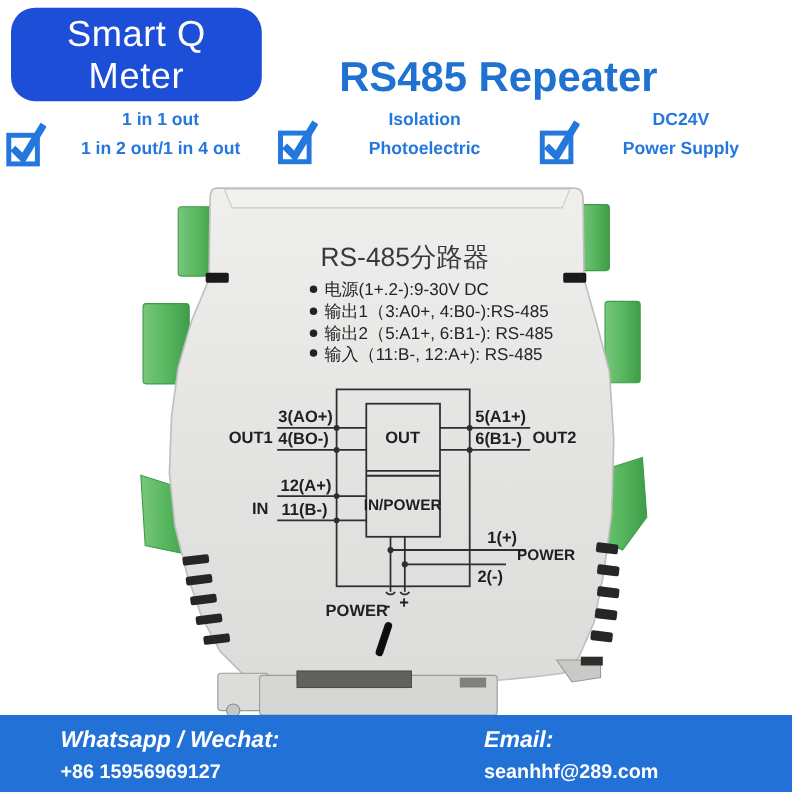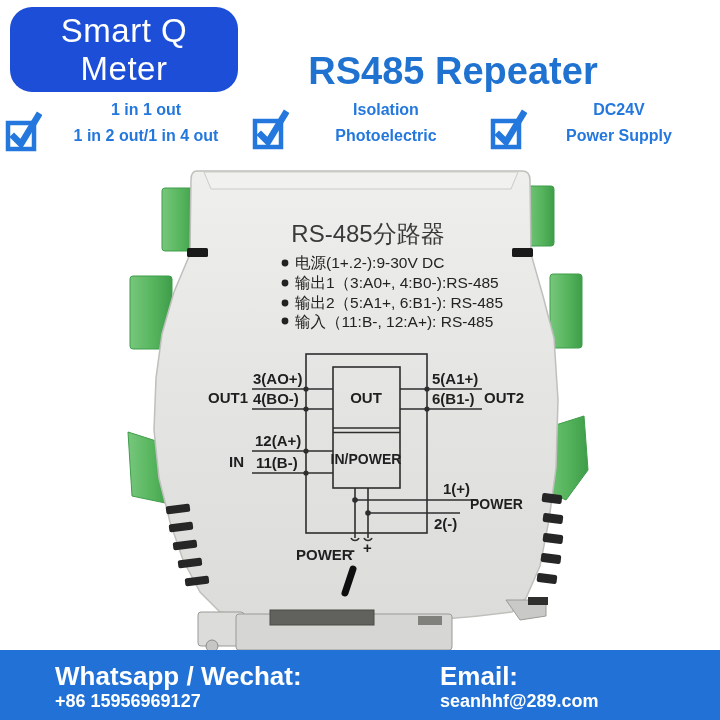--- a/index.html
+++ b/index.html
@@ -21,21 +21,21 @@
   .feature-text{
     position:absolute;color:#2478dd;font-weight:700;font-size:16px;line-height:26px;
     text-align:center;white-space:nowrap;
   }
   .checkbox{position:absolute;width:38px;height:42px;}
   
   .footer{
     position:absolute;left:0;top:650px;width:720px;height:70px;background:#2171d7;color:#fff;
   }
   .footer .cell{position:absolute;font-weight:700;white-space:nowrap;}
-  .f-line1{font-size:26px;}
+  .f-line1{font-size:21px;font-style:italic;}
   .f-line2{font-size:18px;}
   
   .device-svg{position:absolute;left:0;top:0;width:720px;height:720px;}
   .device-svg text{font-family:"Liberation Sans","DejaVu Sans",sans-serif;}
   .spec{font-size:15.5px;font-weight:500;fill:#232323;}
   .dlabel{font-size:15px;font-weight:700;fill:#1f1f1f;}
   .dsmall{font-size:14px;font-weight:700;fill:#1f1f1f;}
   .wire{stroke:#2e2e2e;stroke-width:1.6;fill:none;}
 </style>
 </head>

